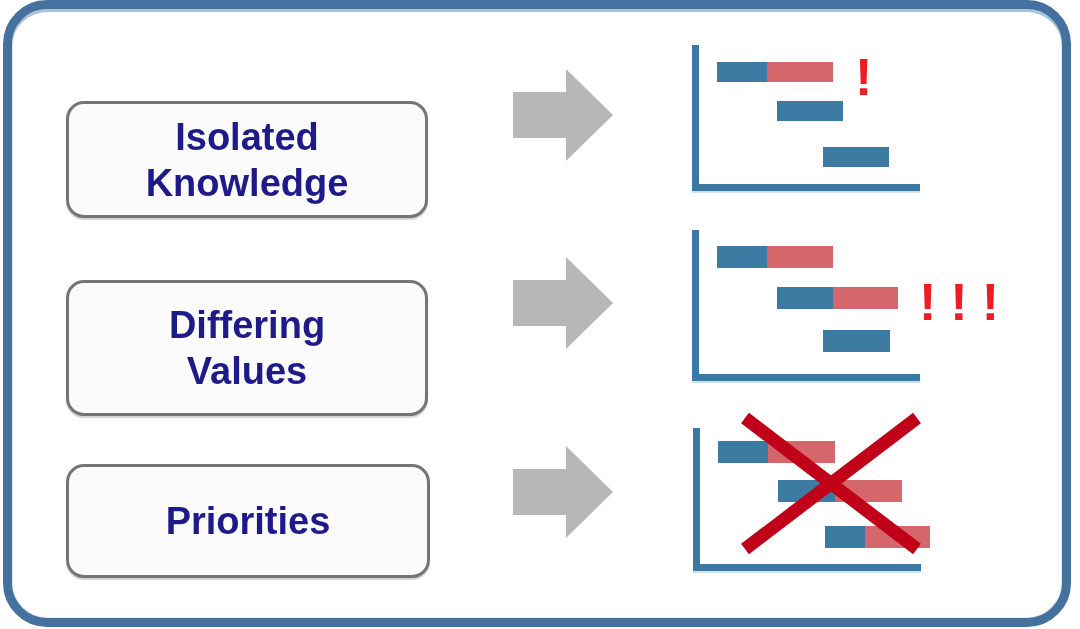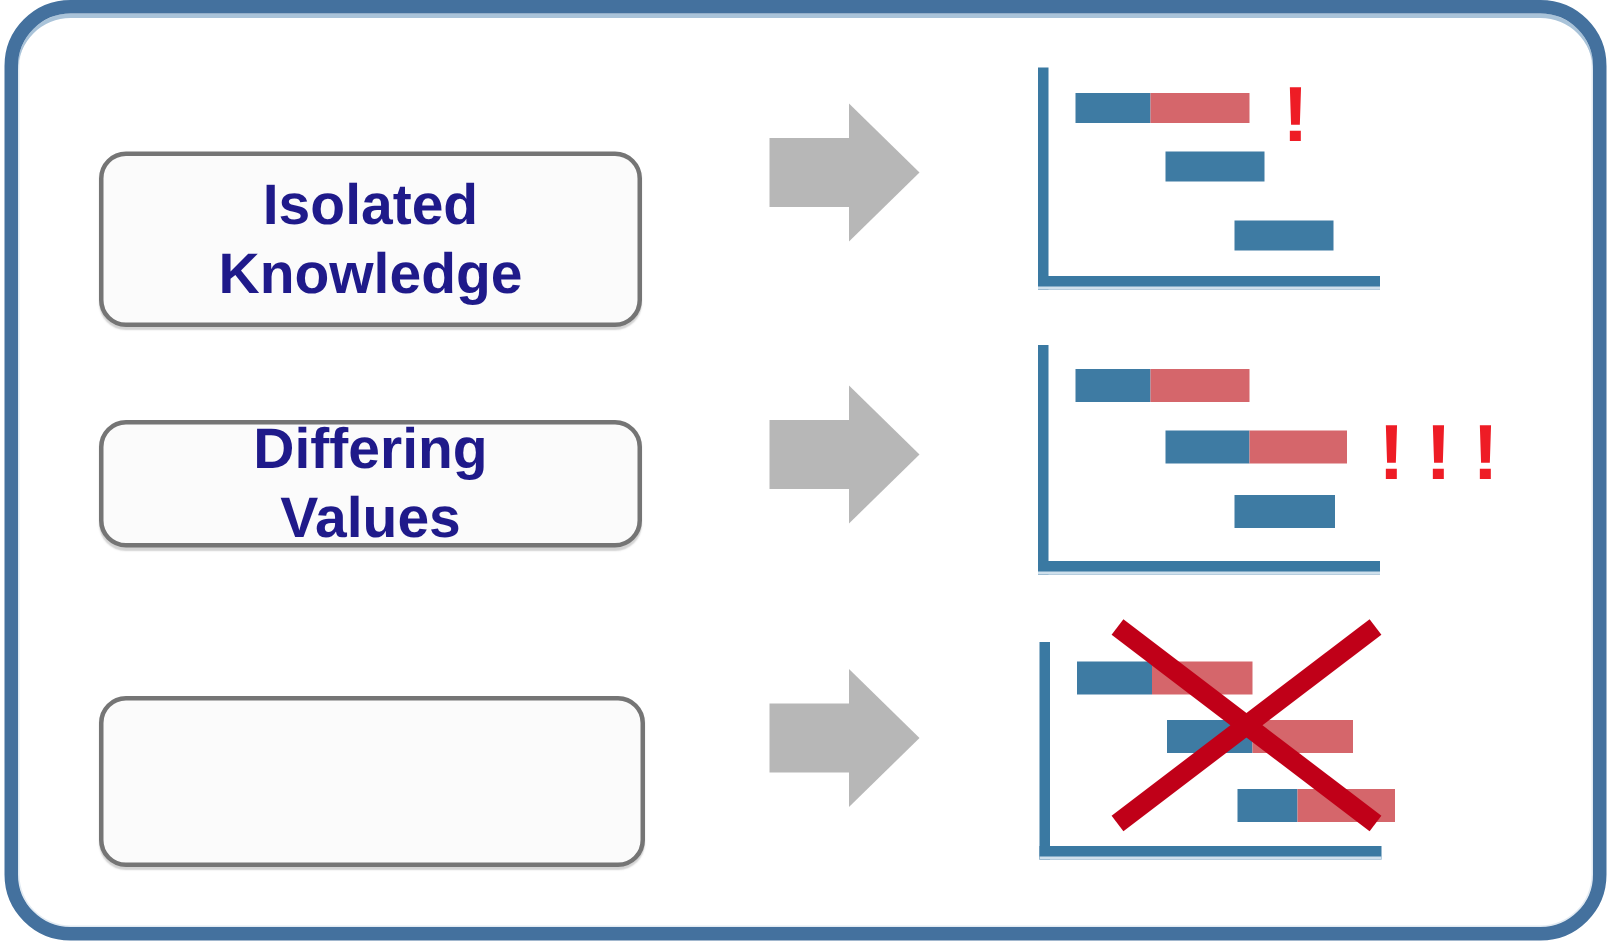--- a/index.html
+++ b/index.html
@@ -14,21 +14,21 @@
   }
   .labelbox{
     position:absolute;box-sizing:border-box;display:flex;flex-direction:column;
     align-items:center;justify-content:center;
     background:#fbfbfb;border:3px solid #757575;border-radius:18px;
     color:var(--navy);font-weight:bold;font-size:38px;line-height:46px;text-align:center;
     box-shadow:0 2px 1px rgba(80,80,80,.25);
     margin-top:40px;
   }
   .b1{left:66px;top:61px;width:362px;height:117px;}
-  .b2{left:66px;top:240px;width:362px;height:85px;}
+  .b2{left:66px;top:240px;width:362px;height:136px;}
   .b3{left:66px;top:424px;width:364px;height:114px;}
   .arrow{position:absolute;left:513px;width:100px;height:92px;}
   .a1{top:69px;} .a2{top:257px;} .a3{top:446px;}
   .arrow-shaft{position:absolute;left:0;top:23px;width:53px;height:46px;background:var(--arrow);}
   .arrow-head{
     position:absolute;left:53px;top:0;width:0;height:0;
     border-left:47px solid var(--arrow);
     border-top:46px solid transparent;border-bottom:46px solid transparent;
   }
   .chart{position:absolute;width:230px;}
@@ -82,20 +82,21 @@
     <div class="xaxis"></div>
     <span class="warn warn2">!!!</span>
   <div class="bar" style="left: 25px; top: 16px; width: 50px; height: 22px; background: rgb(62, 123, 163);"></div>
       <div class="bar" style="left: 75px; top: 16px; width: 66px; height: 22px; background: rgb(213, 102, 107);"></div>
       <div class="bar" style="left: 85px; top: 57px; width: 56px; height: 22px; background: rgb(62, 123, 163);"></div>
       <div class="bar" style="left: 141px; top: 57px; width: 65px; height: 22px; background: rgb(213, 102, 107);"></div>
       <div class="bar" style="left: 131px; top: 100px; width: 67px; height: 22px; background: rgb(62, 123, 163);"></div>
     </div>
 
   <div class="labelbox b3">
+    <span>Priorities</span>
   </div>
   <div class="arrow a3">
     <div class="arrow-shaft"></div>
     <div class="arrow-head"></div>
   </div>
   <div class="chart c3">
     <div class="yaxis"></div>
     <div class="xaxis"></div>
     <svg class="cross" width="240" height="150" viewBox="0 0 240 150">
       <line x1="52" y1="4" x2="224" y2="135"></line>

